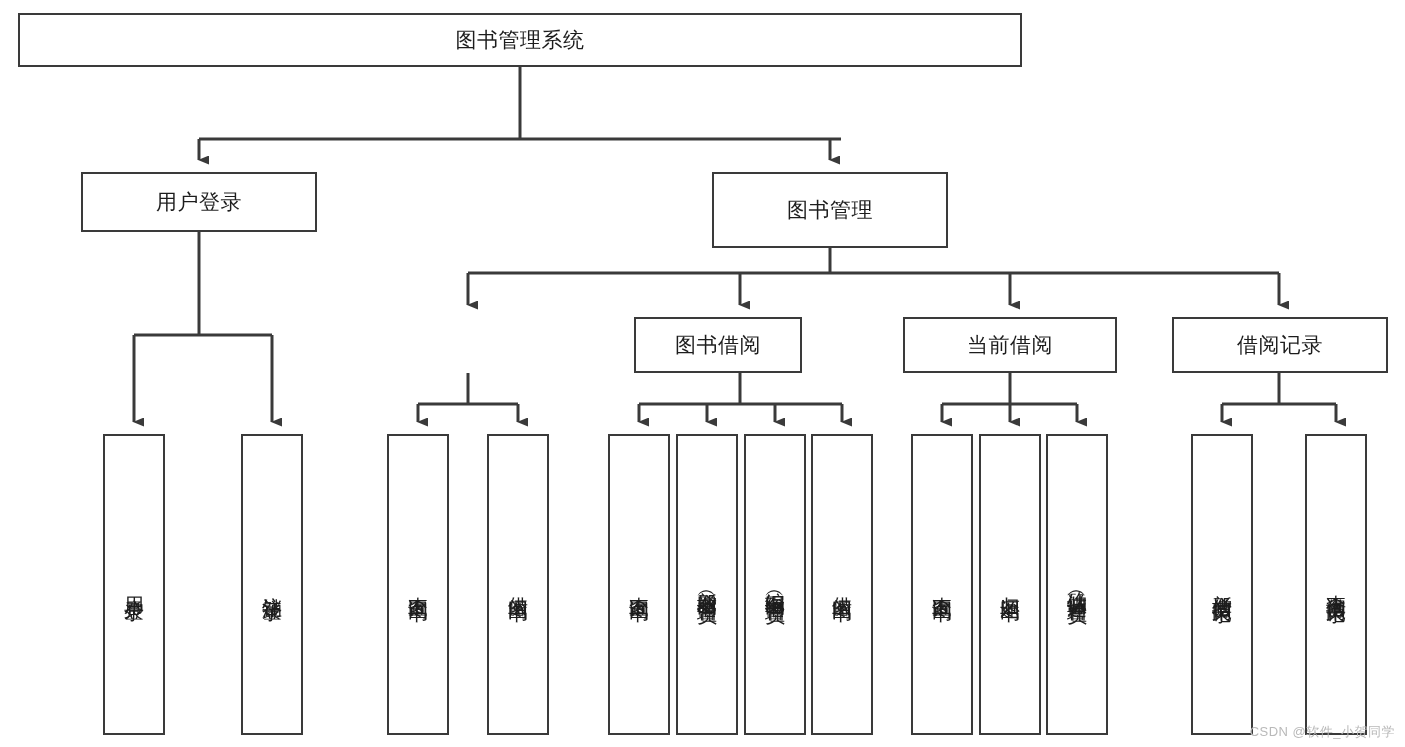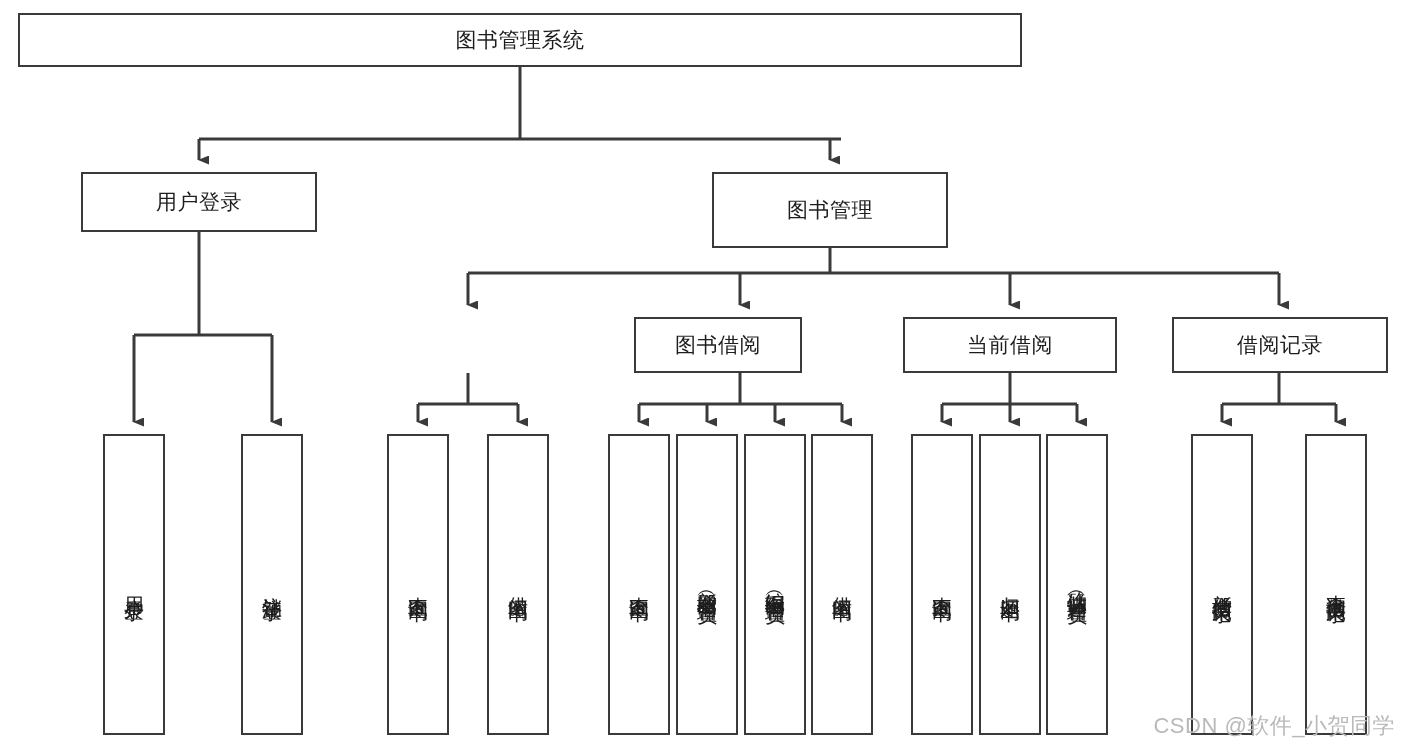--- a/index.html
+++ b/index.html
@@ -53,21 +53,21 @@
   }
   .node-v > span {
     writing-mode: vertical-rl;
     text-orientation: upright;
     display: block;
   }
   #watermark {
     position: absolute;
     right: 10px;
     bottom: 6px;
-    font-size: 22px;
+    font-size: 13px;
     color: #b9b9b9;
     white-space: nowrap;
     letter-spacing: 0.5px;
   }
 </style>
 </head>
 <body>
 
 <div id="canvas">
 

